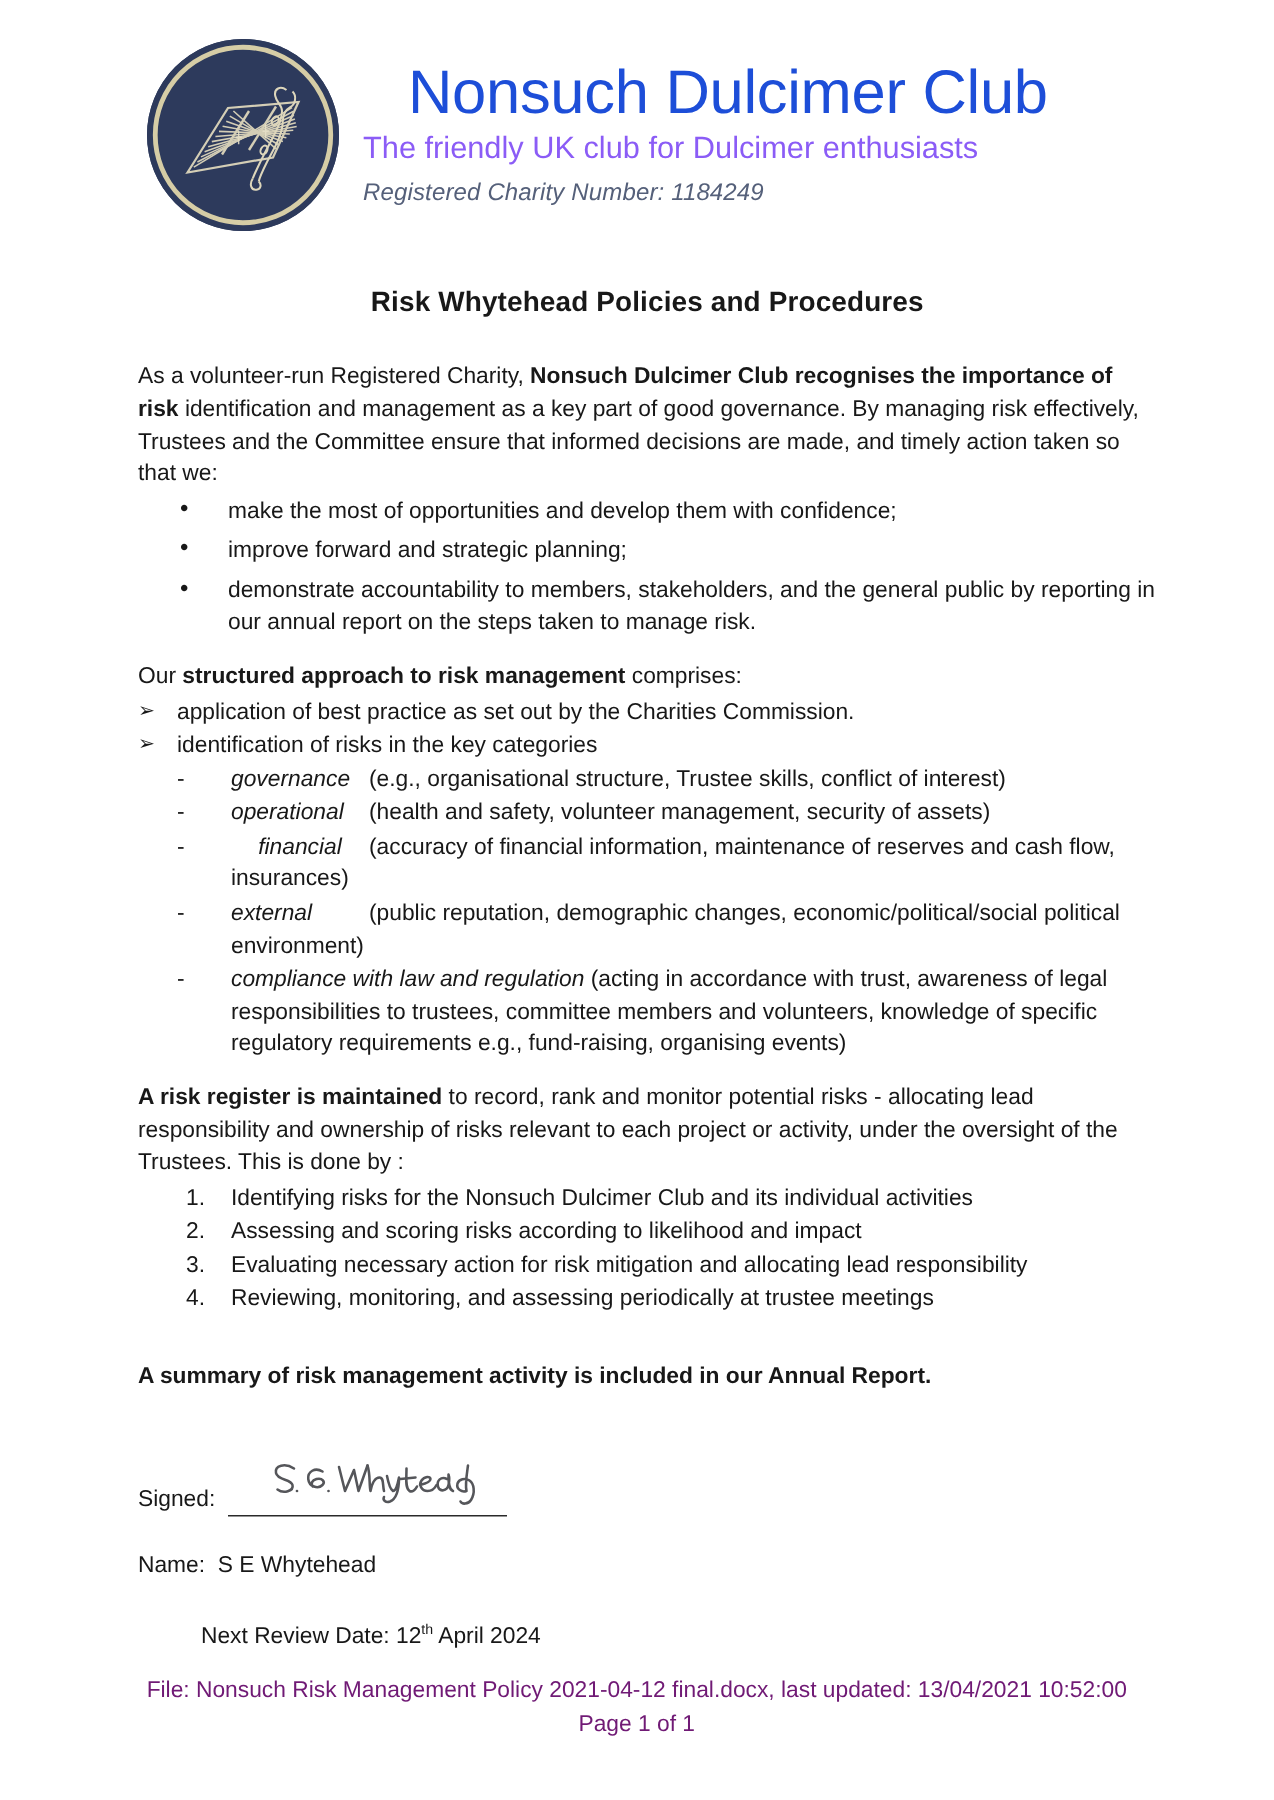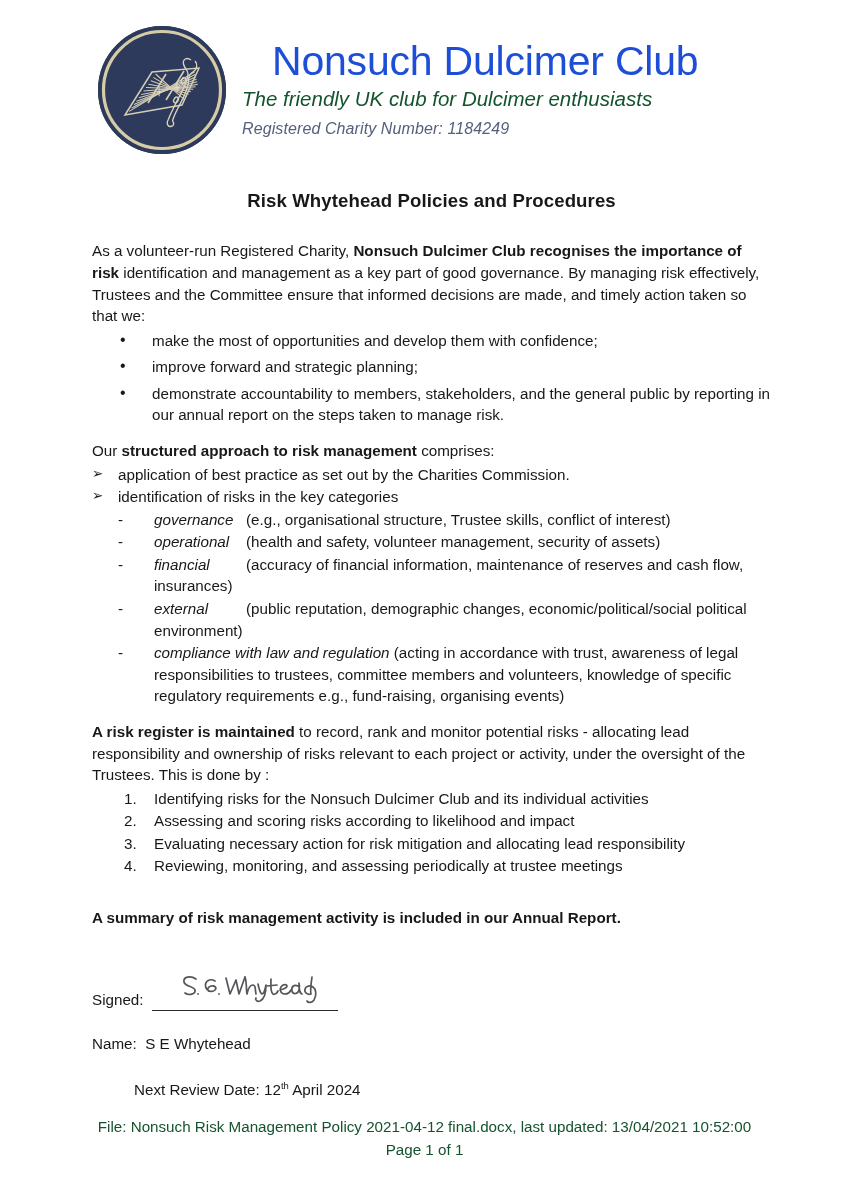--- a/index.html
+++ b/index.html
@@ -47,22 +47,21 @@
     font-size: 41px;
     line-height: 1.04;
     color: #1d4ed8;
     letter-spacing: -0.2px;
     font-weight: 400;
     white-space: nowrap;
     margin-left: 30px;
   }
   .brand-tagline {
     font-size: 20.5px;
-    font-style: italic;
-    color: #14532d;
+    color: #8b5cf6;
     margin-top: 4px;
     white-space: nowrap;
   }
   .brand-charity {
     font-size: 16px;
     font-style: italic;
     color: #55607a;
     margin-top: 9px;
     letter-spacing: 0.1px;
     white-space: nowrap;
@@ -138,21 +137,21 @@
     position: absolute;
     left: 26px;
     top: 0;
   }
   .cat-name {
     font-style: italic;
     display: inline-block;
   }
   .cat-name.w1 { min-width: 92px; }
   .cat-name.w2 { min-width: 92px; }
-  .cat-name.w3 { min-width: 92px; }
+  .cat-name.w3 { min-width: 92px; text-align: center; }
   .cat-name.w4 { min-width: 92px; }
   .cat-name.auto { min-width: 0; }
 
   ol.numbers {
     list-style: none;
     counter-reset: nm;
     margin: 2px 0 0 0;
     padding: 0;
   }
   ol.numbers > li {
@@ -211,21 +210,21 @@
   sup { font-size: 0.62em; vertical-align: super; }
 
   
   .footer {
     position: absolute;
     left: 0;
     right: 0;
     bottom: 38px;
     text-align: center;
     font-size: 15.2px;
-    color: #14532d;
+    color: #701a75;
     line-height: 1.5;
   }
 </style>
 </head>
 <body>
 
 <div class="page">
 
   <div class="letterhead">
 

